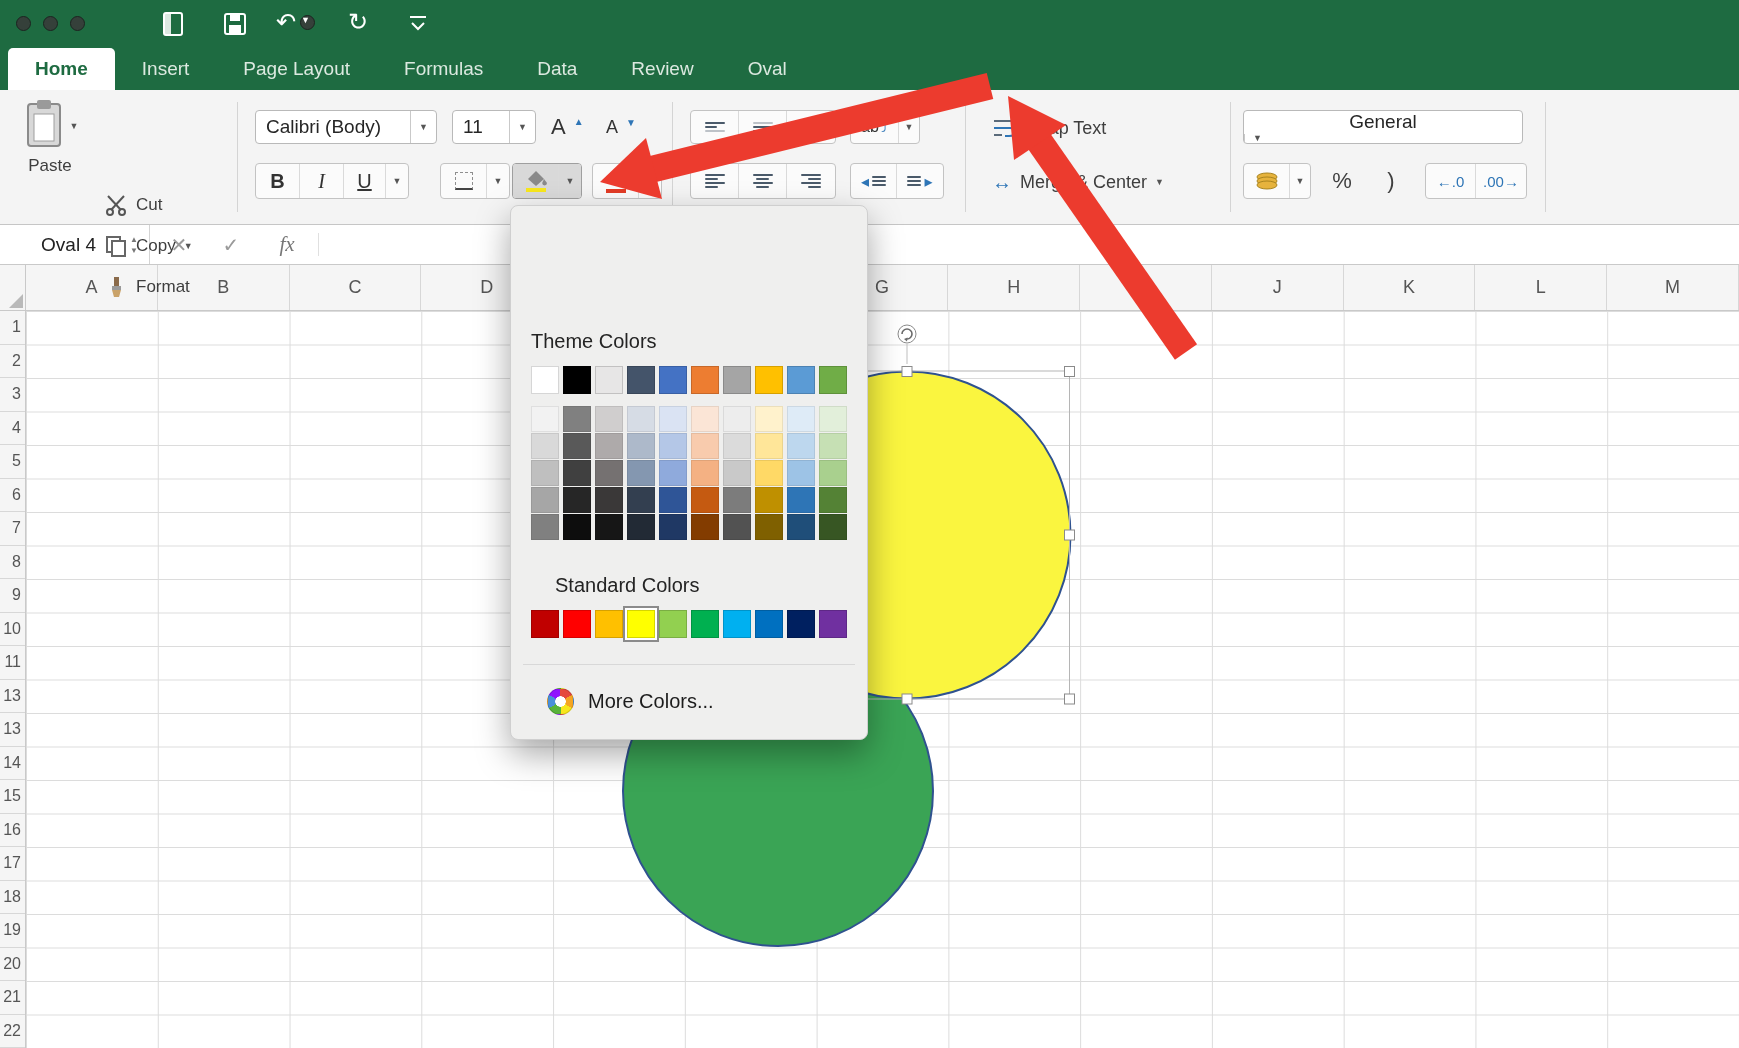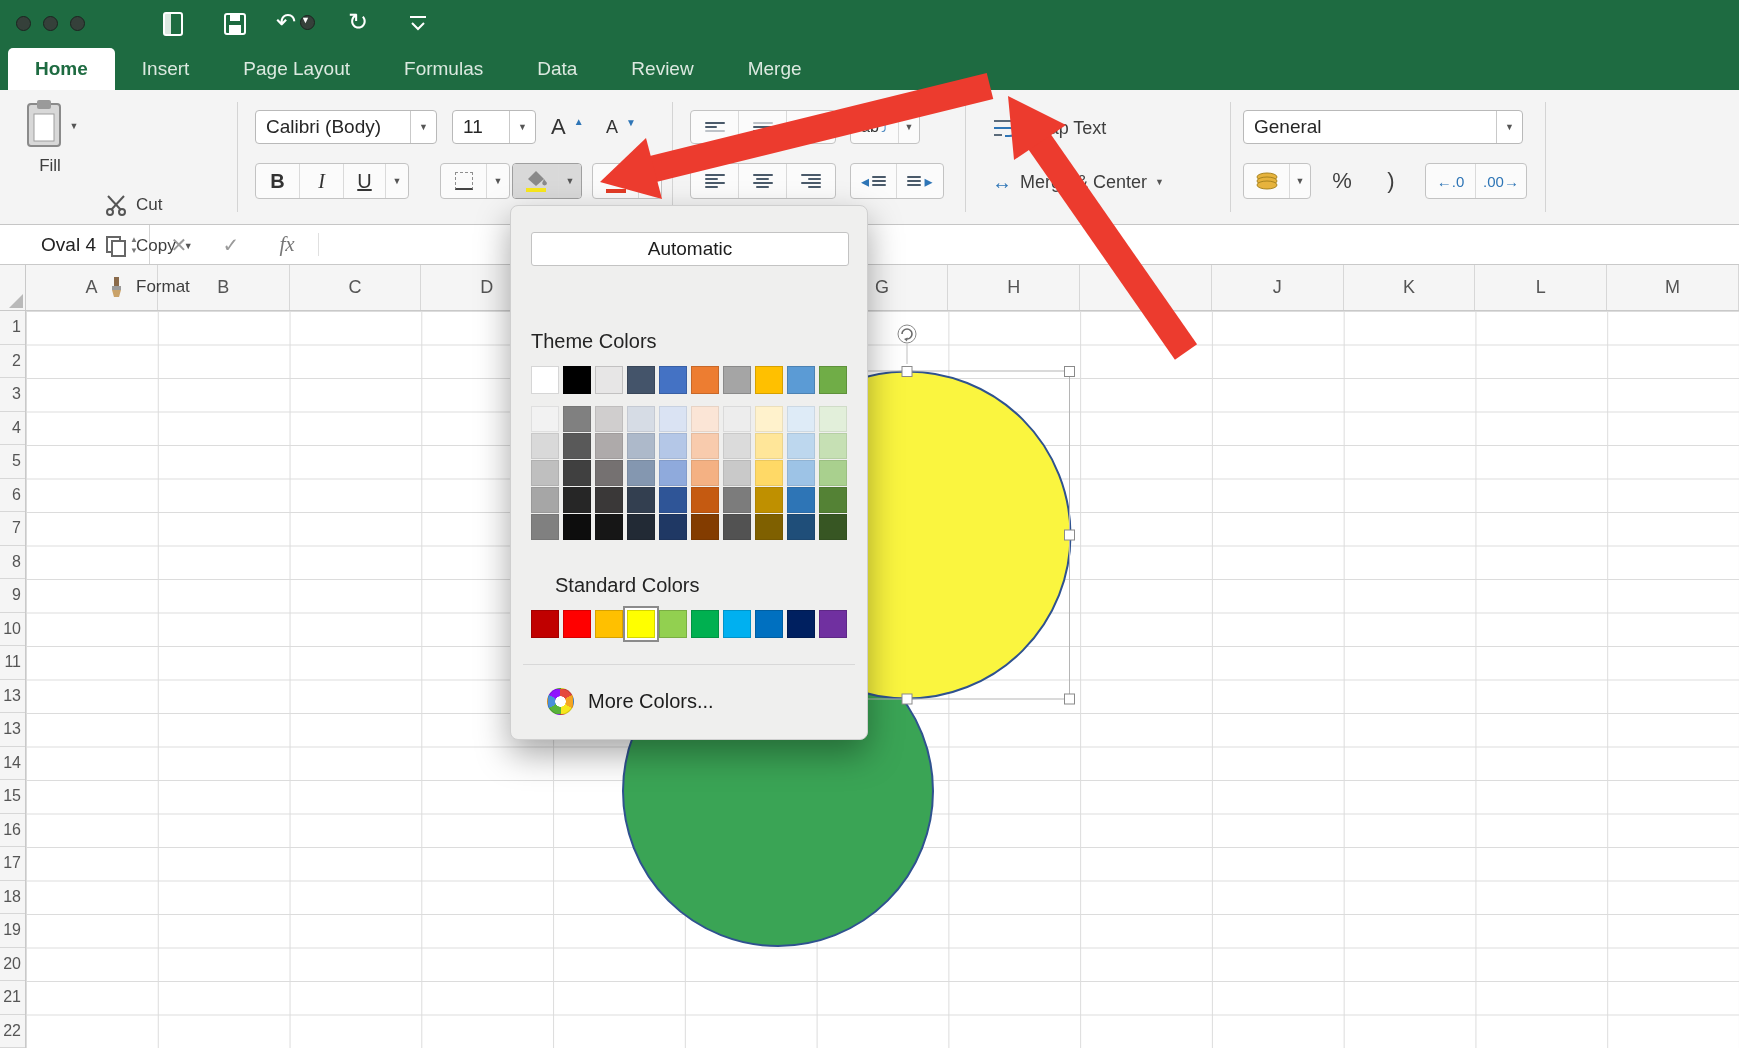--- a/index.html
+++ b/index.html
@@ -121,35 +121,35 @@
     </span>
   </div>
 
   <div class="tabbar">
       <div class="tab active">Home</div>
       <div class="tab">Insert</div>
       <div class="tab">Page Layout</div>
       <div class="tab">Formulas</div>
       <div class="tab">Data</div>
       <div class="tab">Review</div>
-      <div class="tab">Merge</div>
+      <div class="tab">Oval</div>
     </div>
 
   <div class="ribbon">
 
     <div class="bigbtn" style="left:12px; top:8px; width:76px;">
       <div style="display:flex; align-items:flex-start; gap:4px;">
         <svg width="44" height="52" viewBox="0 0 44 52">
           <rect x="6" y="6" width="32" height="42" rx="3" fill="#d8d8d8" stroke="#8a8a8a" stroke-width="2"></rect>
           <rect x="15" y="2" width="14" height="9" rx="2" fill="#9a9a9a"></rect>
           <rect x="12" y="16" width="20" height="27" fill="#ffffff" stroke="#9e9e9e"></rect>
         </svg>
         <span class="caret" style="margin-top:24px;">▼</span>
       </div>
-      <span class="rlabel" style="margin-top:6px;">Fill</span>
+      <span class="rlabel" style="margin-top:6px;">Paste</span>
     </div>
 
     <div class="fmt-row" style="left:104px; top:100px; height:30px;">
       <svg width="24" height="22" viewBox="0 0 24 22">
           <line x1="4" y1="2" x2="17" y2="16" stroke="#555" stroke-width="2"></line>
           <line x1="20" y1="2" x2="7" y2="16" stroke="#555" stroke-width="2"></line>
           <circle cx="6" cy="18" r="3" fill="none" stroke="#555" stroke-width="2"></circle>
           <circle cx="18" cy="18" r="3" fill="none" stroke="#555" stroke-width="2"></circle>
         </svg>
       <span class="rlabel">Cut</span>
@@ -333,21 +333,21 @@
       <span class="rlabel" style="font-size:18px;">Wrap Text</span>
     </div>
     <div class="fmt-row" style="left:992px; top:78px; height:28px;">
       <span class="blue" style="font-size:20px; font-weight:bold;">↔</span>
       <span class="rlabel" style="font-size:18px;">Merge &amp; Center</span>
       <span class="caret">▼</span>
     </div>
 
     <div class="vsep" style="left:1230px;"></div>
 
-    <div class="combo" style="left:1243px; top:20px; width:280px;">
+    <div class="combo" style="left:1243px; top:20px; width:280px;flex-direction:column;">
       <span class="ctext">General</span>
       <span class="cdrop">
           <span class="caret">▼</span>
         </span>
     </div>
     <div class="seg" style="left:1243px; top:73px; height:36px;">
       <div style="width:46px;">
         <svg width="26" height="20" viewBox="0 0 26 20">
             <ellipse cx="13" cy="6" rx="10" ry="4" fill="#E6B33D" stroke="#A98420"></ellipse>
             <ellipse cx="13" cy="10" rx="10" ry="4" fill="#E6B33D" stroke="#A98420"></ellipse>
@@ -447,21 +447,20 @@
     </g>
     <g>
       <line x1="907" y1="344" x2="907" y2="364" stroke="#bdbdbd" stroke-width="1"></line>
       <circle cx="907" cy="334" r="9" fill="#ffffff" stroke="#8a8a8a"></circle>
       <path d="M902 334 a5 5 0 1 1 5 5" fill="none" stroke="#6a6a6a" stroke-width="1.6"></path>
       <path d="M907 341.5 l-3 -2.6 l3.6 -1.4 z" fill="#6a6a6a"></path>
     </g>
   </svg>
 
   <div class="fill-menu">
-    <button class="menu-big" style="top:26px;">Automatic</button>
     <div class="menu-label" style="top:124px;">Theme Colors</div>
     <div class="swatch-row" style="top:160px;">
         <span class="swatch" title="#FFFFFF" style="background: rgb(255, 255, 255);"></span>
         <span class="swatch" title="#000000" style="background: rgb(0, 0, 0);"></span>
         <span class="swatch" title="#E7E6E6" style="background: rgb(231, 230, 230);"></span>
         <span class="swatch" title="#44546A" style="background: rgb(68, 84, 106);"></span>
         <span class="swatch" title="#4472C4" style="background: rgb(68, 114, 196);"></span>
         <span class="swatch" title="#ED7D31" style="background: rgb(237, 125, 49);"></span>
         <span class="swatch" title="#A5A5A5" style="background: rgb(165, 165, 165);"></span>
         <span class="swatch" title="#FFC000" style="background: rgb(255, 192, 0);"></span>

